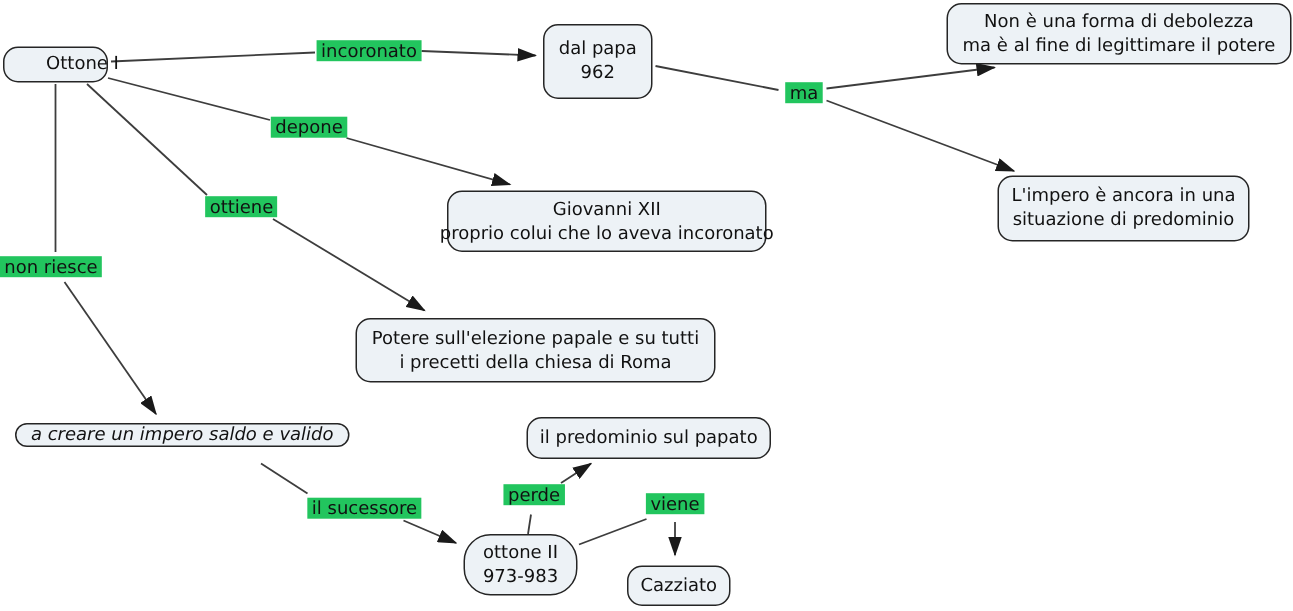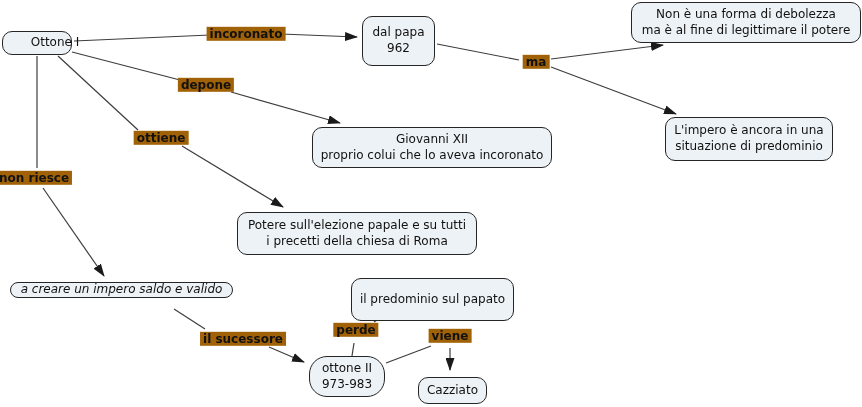--- a/index.html
+++ b/index.html
@@ -34,37 +34,36 @@
     border-radius: 10px;
     font-size: 12px;
     line-height: 1.32;
     white-space: pre;
     box-sizing: border-box;
     cursor: default;
   }
   .link-label {
     position: absolute;
     transform: translate(-50%, -50%);
-    background: #a16207;
+    background: #22c55e;
     padding: 0 3px;
     font-size: 12px;
     line-height: 1.2;
     white-space: nowrap;
     cursor: default;
-    font-weight: bold;
   }
   
   #n-ottone-i      { left:   2px; top:  31px; width:  70px; height: 24px; padding-left: 36px; }
   #n-dal-papa      { left: 362px; top:  16px; width:  73px; height: 50px; }
   #n-non-debolezza { left: 631px; top:   2px; width: 230px; height: 41px; }
   #n-impero        { left: 665px; top: 117px; width: 168px; height: 44px; }
-  #n-giovanni      { left: 312px; top: 127px; width: 240px; height: 41px; }
+  #n-giovanni      { left: 298px; top: 127px; width: 213px; height: 41px; }
   #n-potere        { left: 213px; top: 212px; width: 240px; height: 43px; margin-left: 24px; }
   #n-a-creare      { left:  10px; top: 282px; width: 223px; height: 16px; font-style: italic; }
-  #n-predominio    { left: 351px; top: 278px; width: 163px; height: 43px; }
+  #n-predominio    { left: 351px; top: 278px; width: 163px; height: 28px; }
   #n-ottone-ii     { left: 309px; top: 356px; width:  76px; height: 41px; border-radius: 18px; }
   #n-cazziato      { left: 418px; top: 377px; width:  69px; height: 27px; }
   
   #lb-incoronato   { left: 246px; top:  34px; }
   #lb-ma           { left: 536px; top:  62px; }
   #lb-depone       { left: 206px; top:  85px; }
   #lb-ottiene      { left: 161px; top: 138px; }
   #lb-non-riesce   { left:  34px; top: 178px; }
   #lb-il-sucessore { left: 243px; top: 339px; }
   #lb-perde        { left: 356px; top: 330px; }

